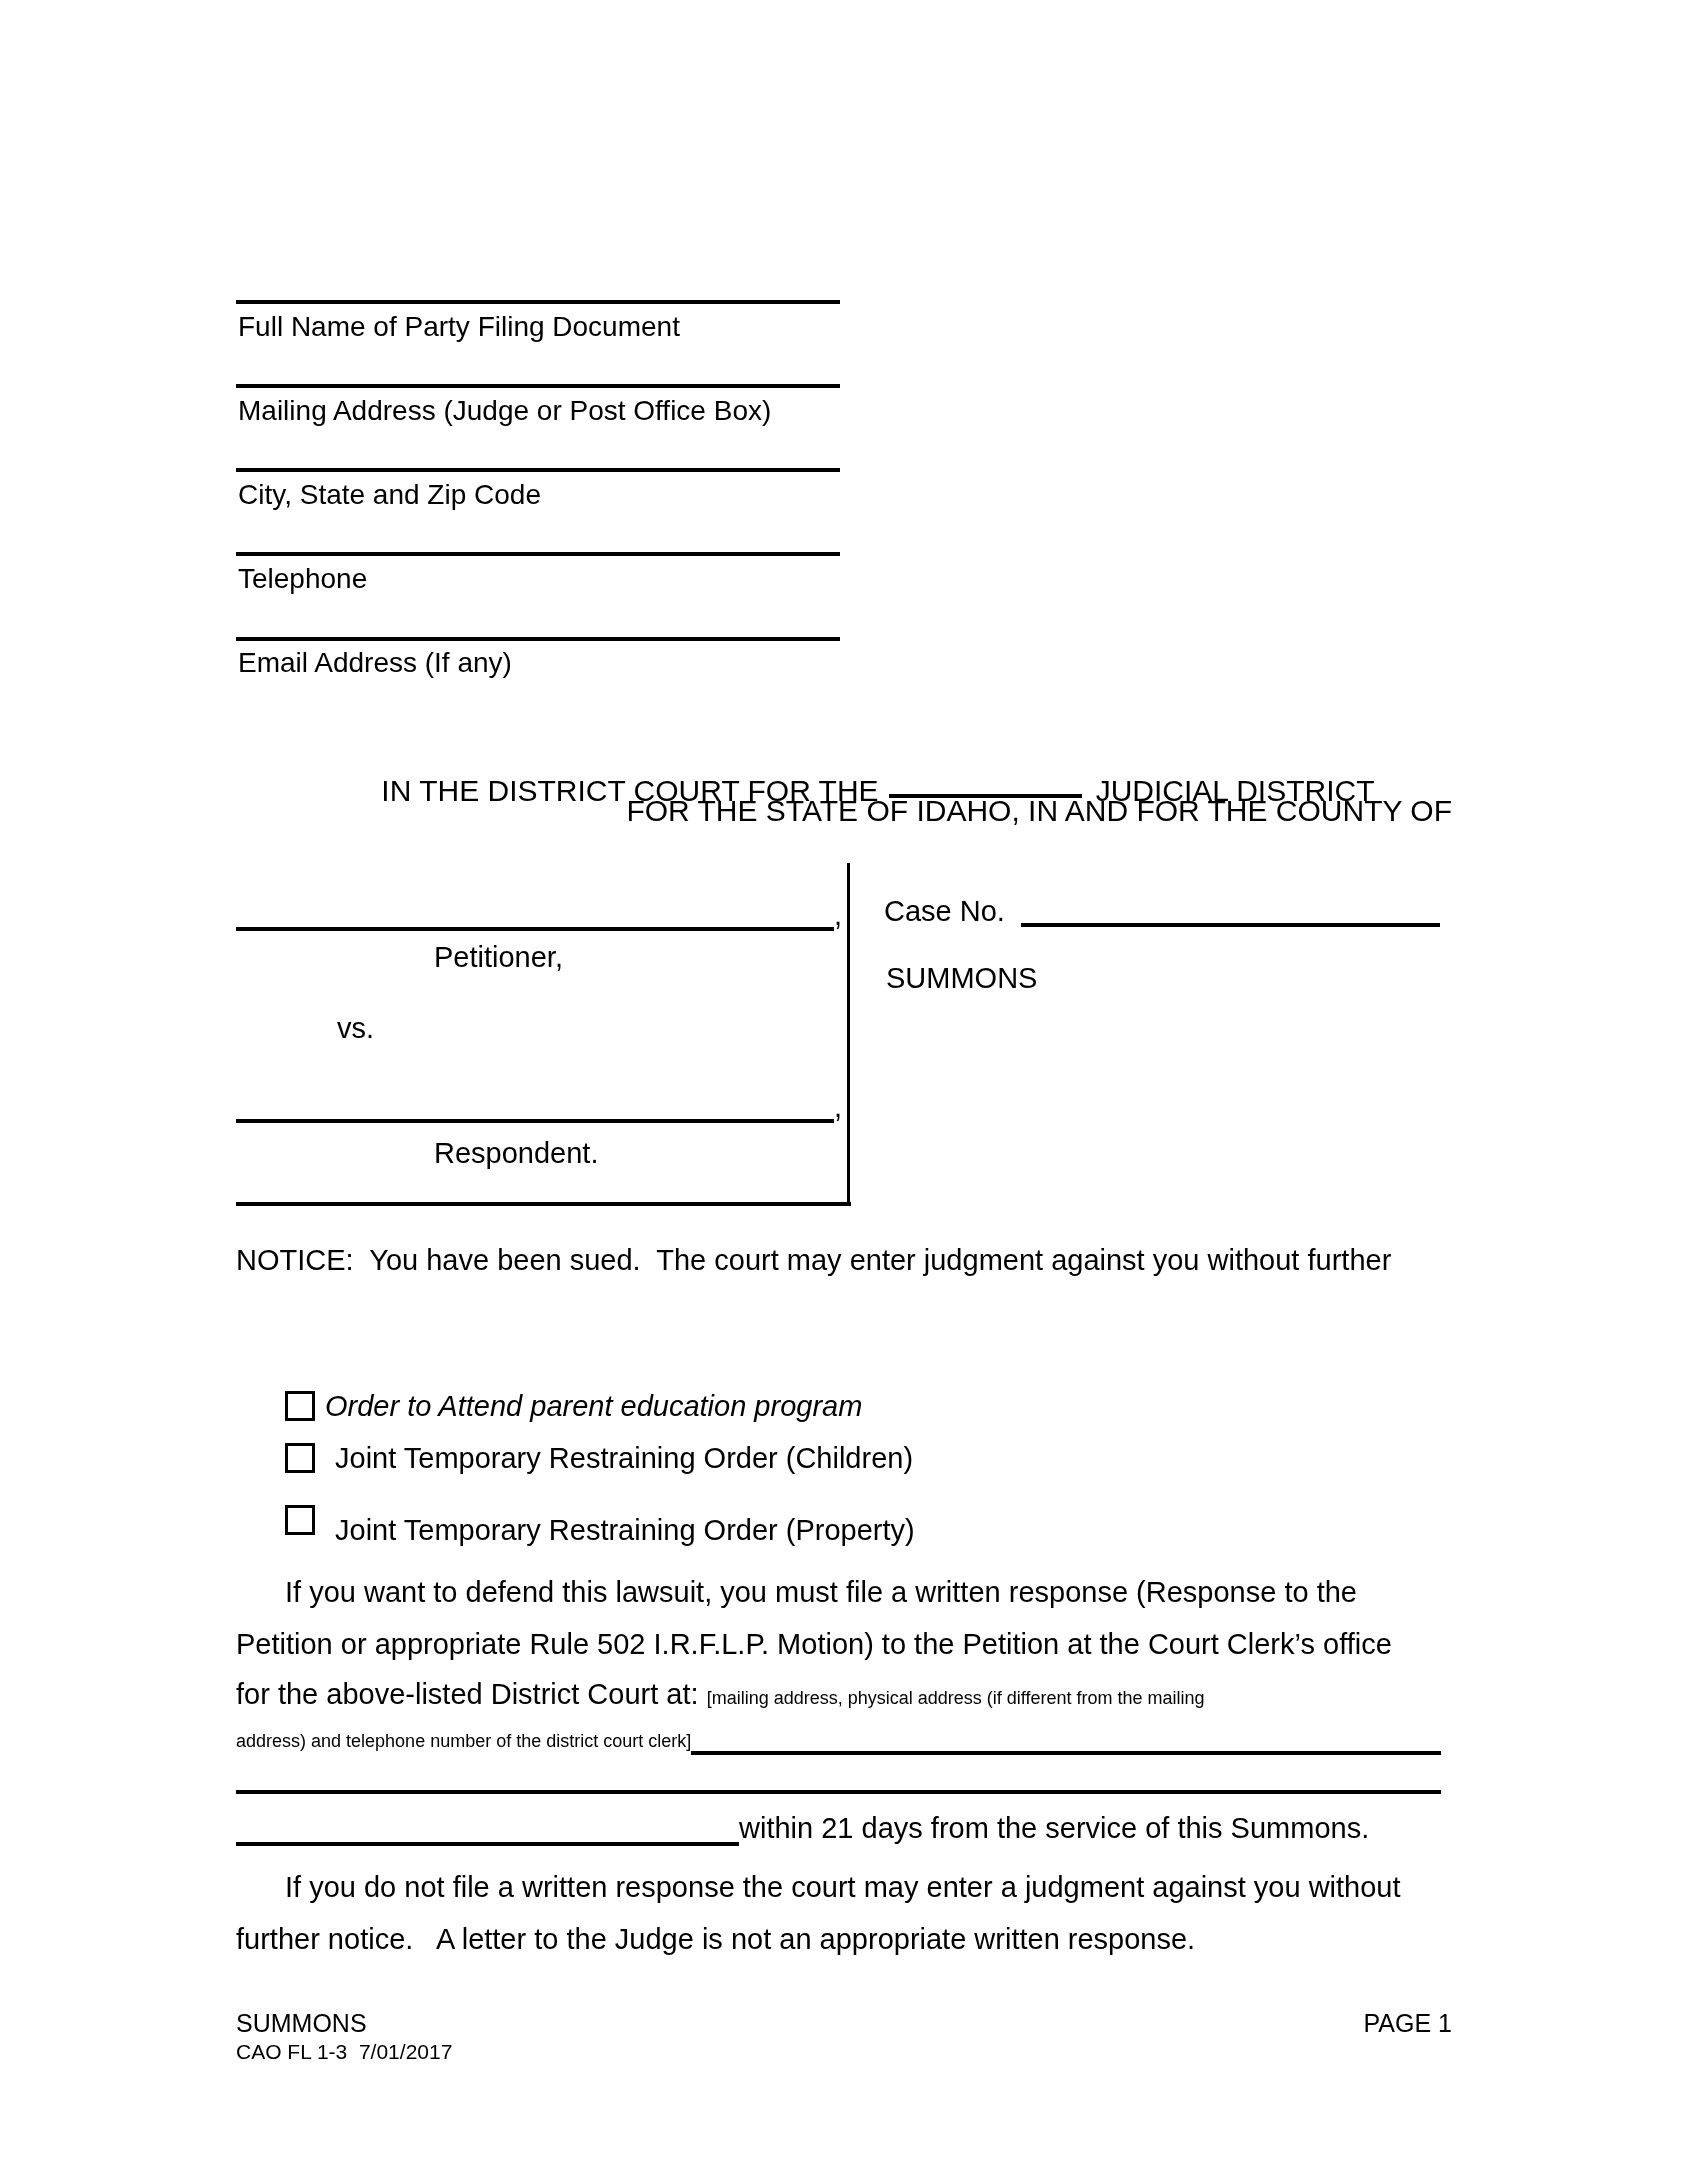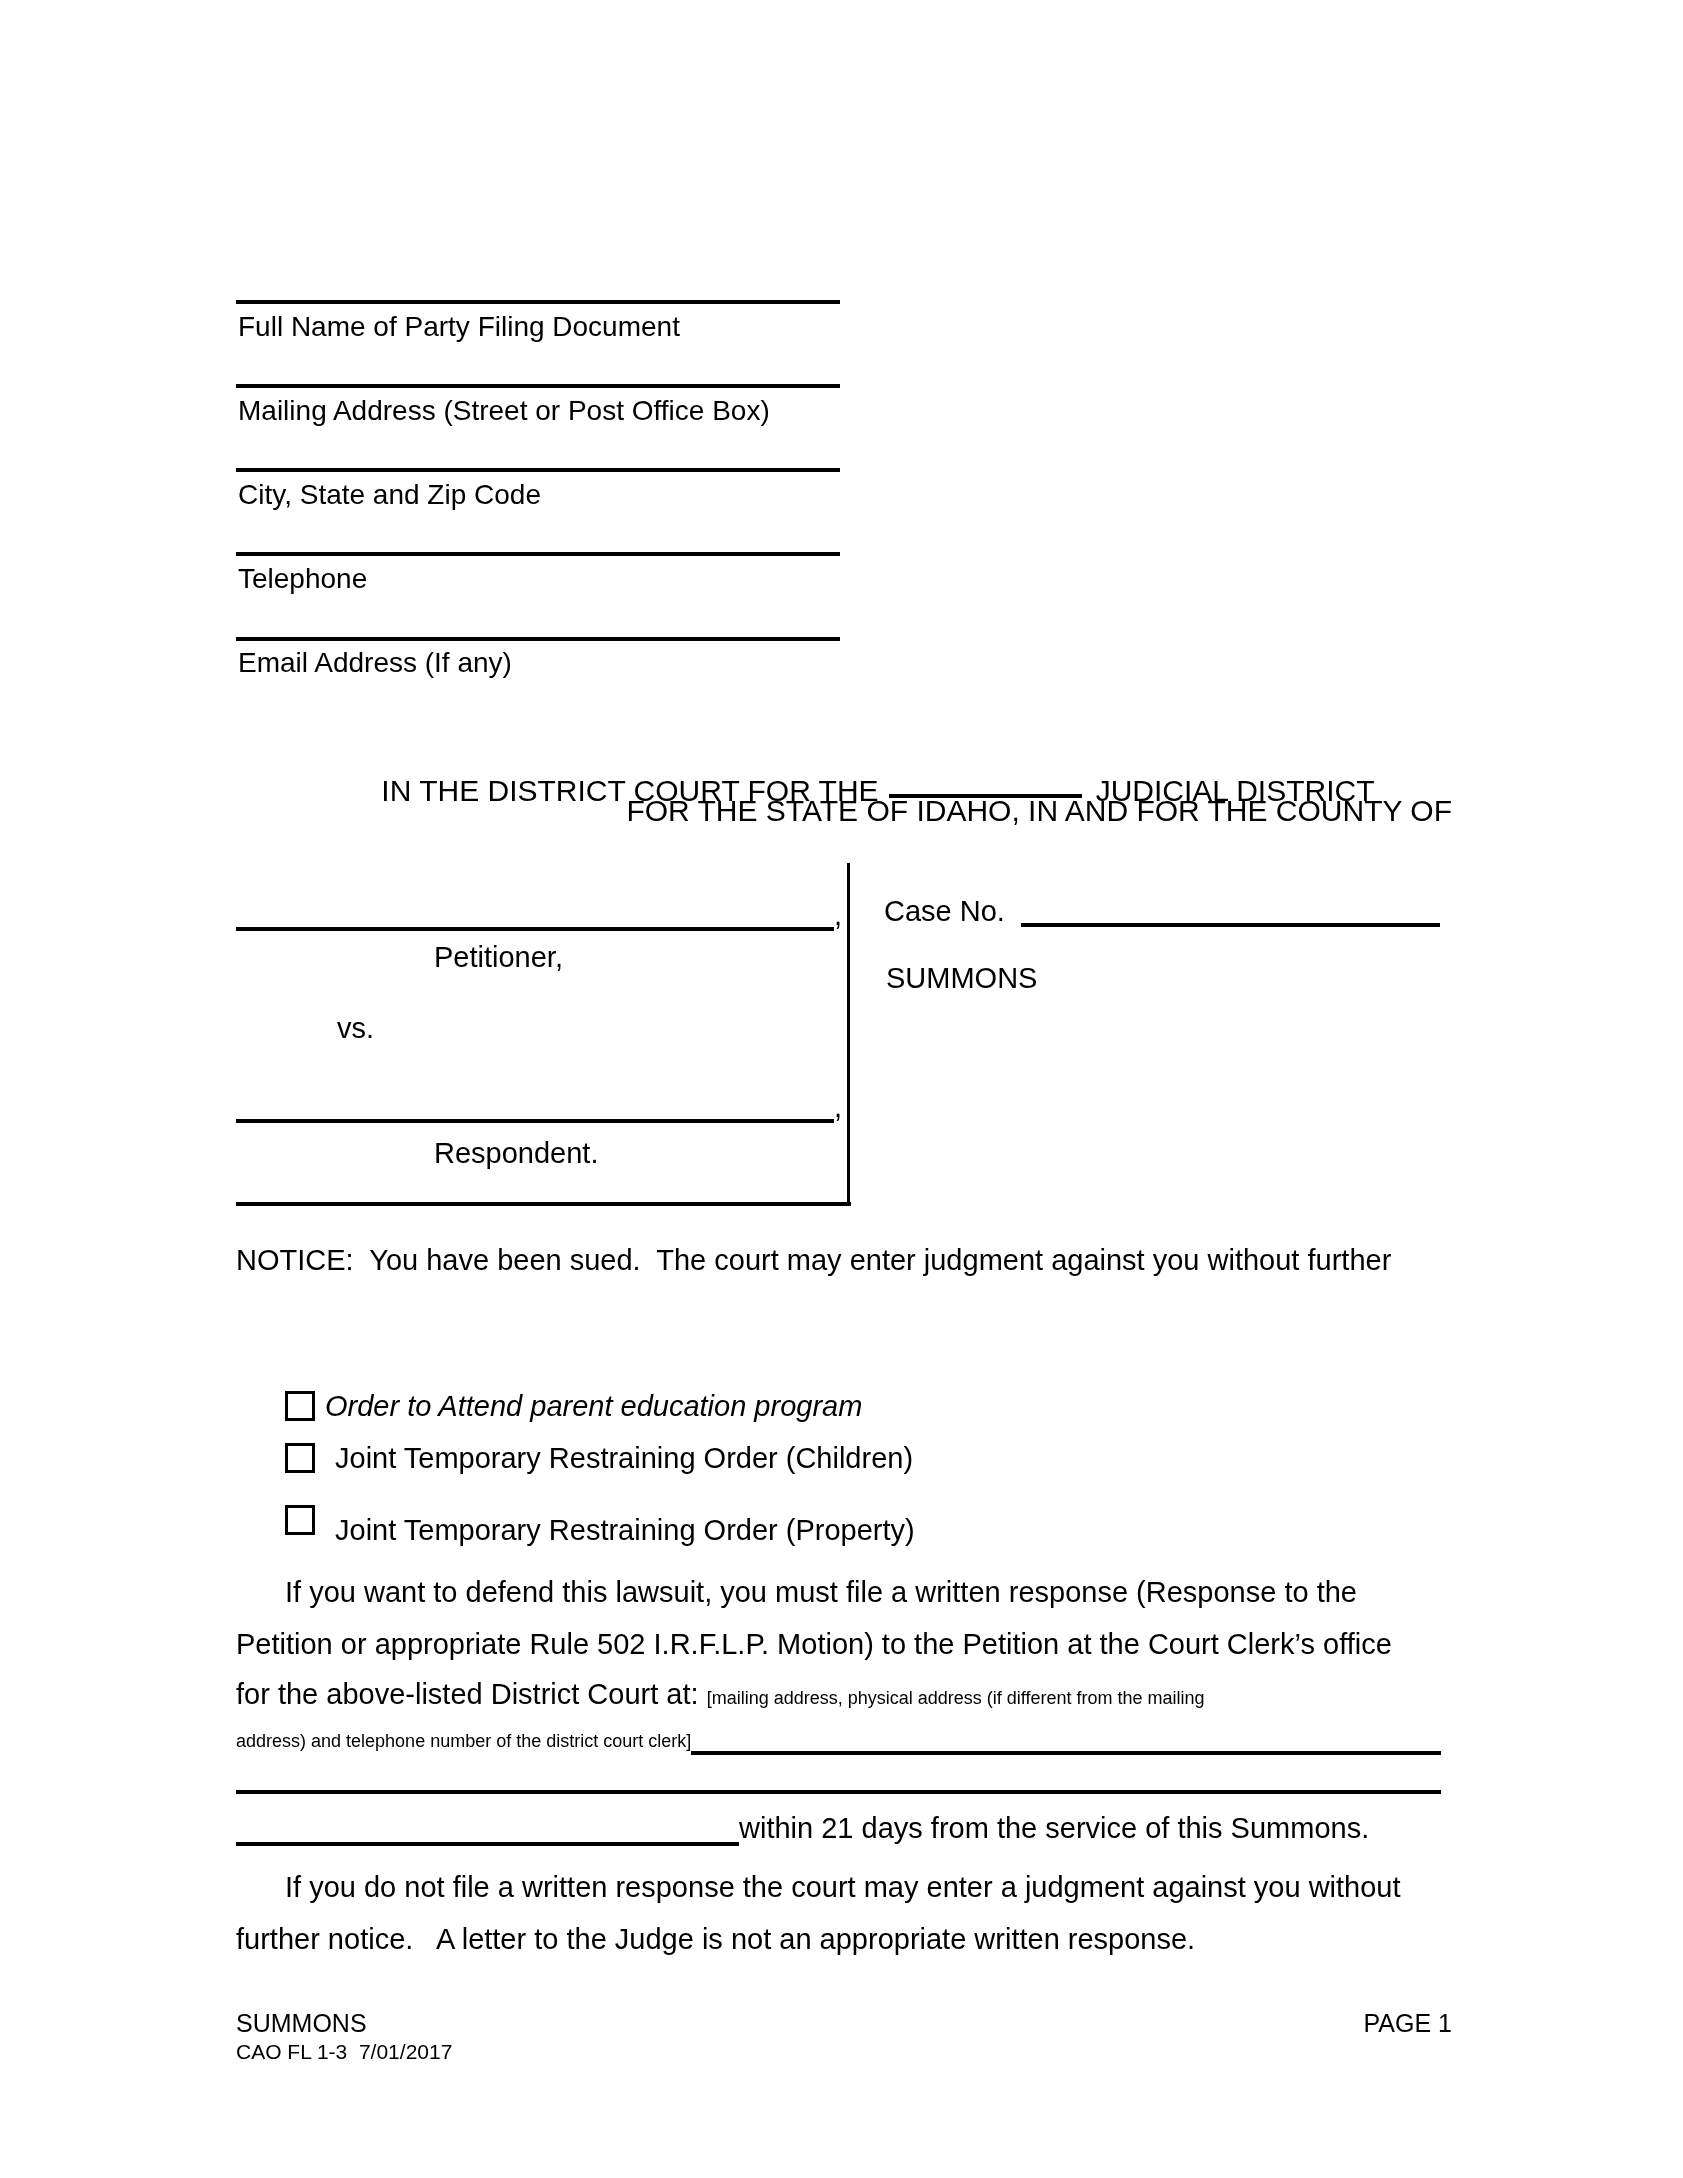--- a/index.html
+++ b/index.html
@@ -26,21 +26,21 @@
 </style>
 </head>
 <body>
 
 <div class="page">
 
   <div class="abs rule" style="left:236px;top:300px;width:604px;"></div>
   <div class="abs t28" style="left:238px;top:310px;">Full Name of Party Filing Document</div>
 
   <div class="abs rule" style="left:236px;top:384px;width:604px;"></div>
-  <div class="abs t28" style="left:238px;top:394px;">Mailing Address (Street or Post Office Box)</div>
+  <div class="abs t28" style="left:238px;top:394px;">Mailing Address (Judge or Post Office Box)</div>
 
   <div class="abs rule" style="left:236px;top:468px;width:604px;"></div>
   <div class="abs t28" style="left:238px;top:478px;">City, State and Zip Code</div>
 
   <div class="abs rule" style="left:236px;top:552px;width:604px;"></div>
   <div class="abs t28" style="left:238px;top:562px;">Telephone</div>
 
   <div class="abs rule" style="left:236px;top:637px;width:604px;"></div>
   <div class="abs t28" style="left:238px;top:646px;">Email Address (If any)</div>
 

